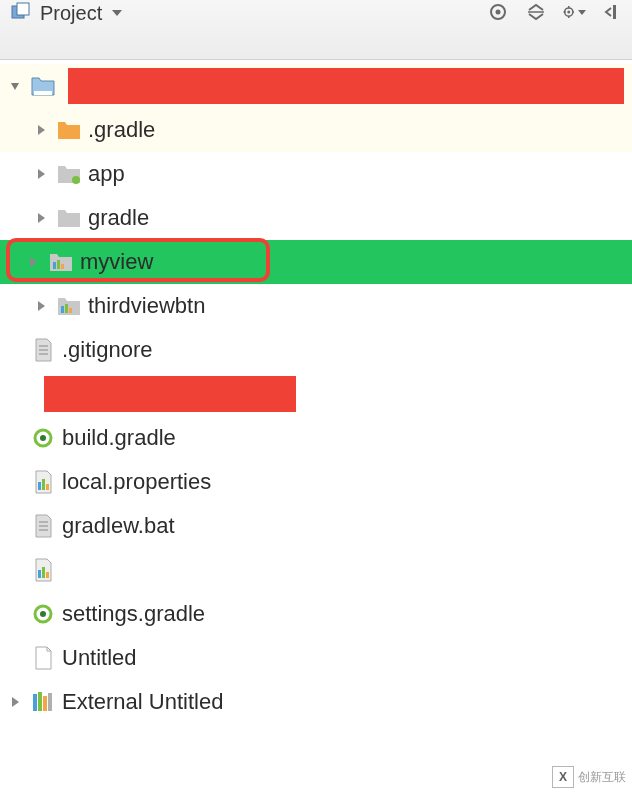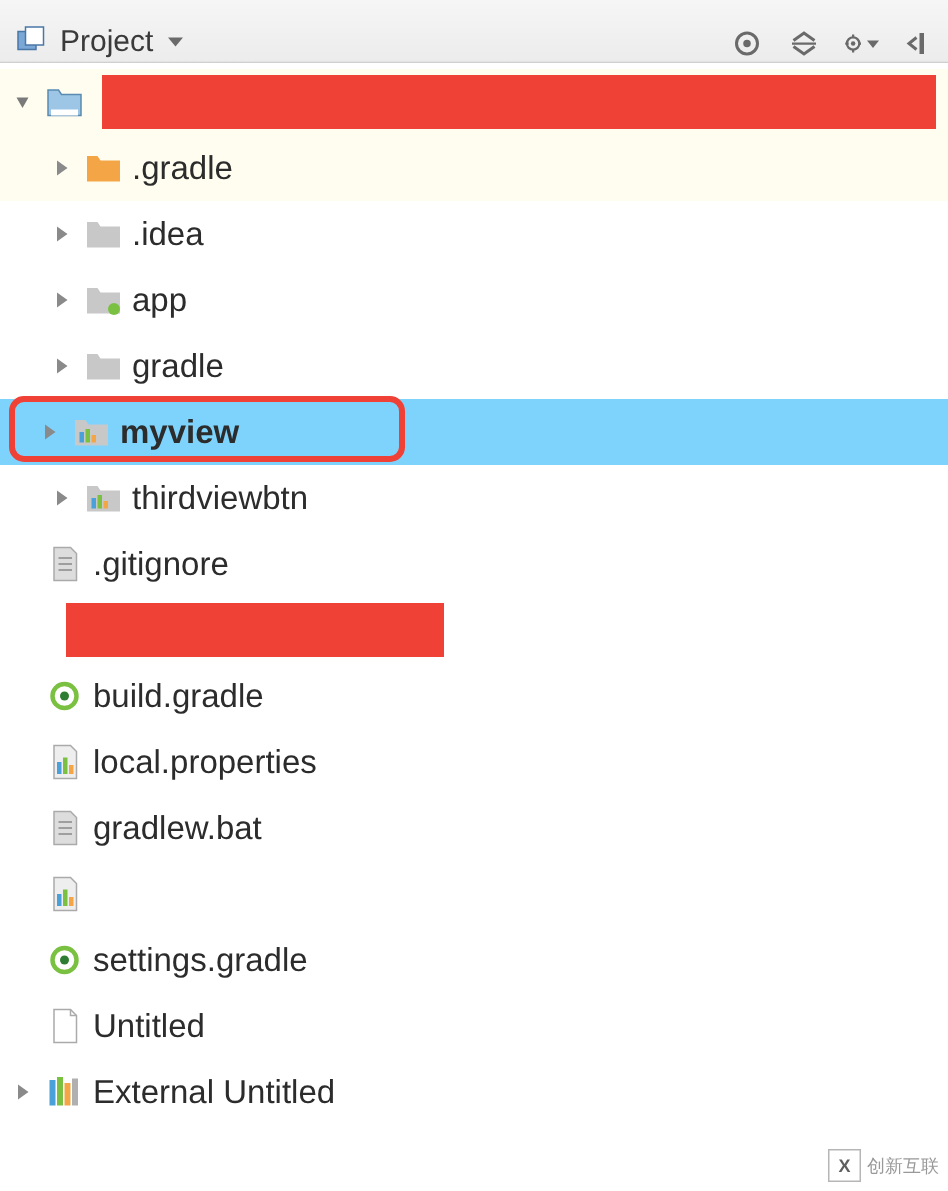--- a/index.html
+++ b/index.html
@@ -8,25 +8,25 @@
     height: 794px;
     font-family: -apple-system, BlinkMacSystemFont, "Helvetica Neue", Arial, sans-serif;
     font-size: 20px;
     color: #333;
     background: #fff;
     position: relative;
     overflow: hidden;
   }
   
   .toolbar {
-    height: 42px;
+    height: 60px;
     background: linear-gradient(#f6f6f6,#ececec);
     border-bottom: 1px solid #d0d0d0;
     display: flex;
-    align-items: flex-end;
+    align-items: flex-start;
     padding: 0 8px;
     gap: 4px;
   }
   .toolbar .left { display: flex; align-items: center; gap: 6px; flex: 1; }
   .toolbar .right { display: flex; align-items: center; gap: 14px; }
   .dropdown-label { font-size: 20px; color:#3a3a3a; }
   .tri-down {
     width:0;height:0;border-left:5px solid transparent;border-right:5px solid transparent;border-top:6px solid #6a6a6a;margin-left:4px;
   }
   .icon-btn { width:24px; height:24px; display:flex;align-items:center;justify-content:center; color:#6a6a6a; cursor:pointer;}
@@ -40,21 +40,21 @@
     gap:6px;
     white-space: nowrap;
   }
   .row .arrow { width:18px; display:flex;justify-content:center; }
   .arrow svg { display:block;}
   .indent1 { padding-left: 32px; }
   .indent2 { }
   .noarrow .arrow { visibility:hidden; }
   .icon { width:26px; height:26px; display:flex;align-items:center;justify-content:center; flex-shrink:0;}
   .label { font-size:22px; color:#2c2c2c; }
-  .row.selected { background:#7dd3fc;font-weight:bold; }
+  .row.selected { background:#22c55e; }
   .row.yellow { background:#fffdf0; }
   .highlight-red {
     position:absolute; height:36px; background:#ef4135; z-index:0;
   }
   .red-outline {
     position:absolute; border:4px solid #ef4135; border-radius:10px; pointer-events:none;
   }
   .watermark {
     position:absolute; right:6px; bottom:6px;
     font-size:12px; color:#888; display:flex; align-items:center; gap:4px;
@@ -132,33 +132,20 @@
         </svg>
       </span>
     <span class="icon">
         <svg width="24" height="20" viewBox="0 0 24 20">
           <path d="M1 5 L1 19 L23 19 L23 5 L10 5 L8 2 L1 2 Z" fill="#f4a646"></path>
         </svg>
       </span>
     <span class="label">.gradle</span>
   </div>
 
-  <div class="row indent1">
-    <span class="arrow">
-        <svg width="10" height="12" viewBox="0 0 10 12">
-          <path d="M2 1 L9 6 L2 11 Z" fill="#8a8a8a"></path>
-        </svg>
-      </span>
-    <span class="icon">
-        <svg width="24" height="20" viewBox="0 0 24 20">
-          <path d="M1 5 L1 19 L23 19 L23 5 L10 5 L8 2 L1 2 Z" fill="#c8c8c8"></path>
-        </svg>
-      </span>
-    <span class="label">.idea</span>
-  </div>
 
   <div class="row indent1">
     <span class="arrow">
         <svg width="10" height="12" viewBox="0 0 10 12">
           <path d="M2 1 L9 6 L2 11 Z" fill="#8a8a8a"></path>
         </svg>
       </span>
     <span class="icon">
         <svg width="24" height="20" viewBox="0 0 24 20">
           <path d="M1 5 L1 19 L23 19 L23 5 L10 5 L8 2 L1 2 Z" fill="#c8c8c8"></path>

